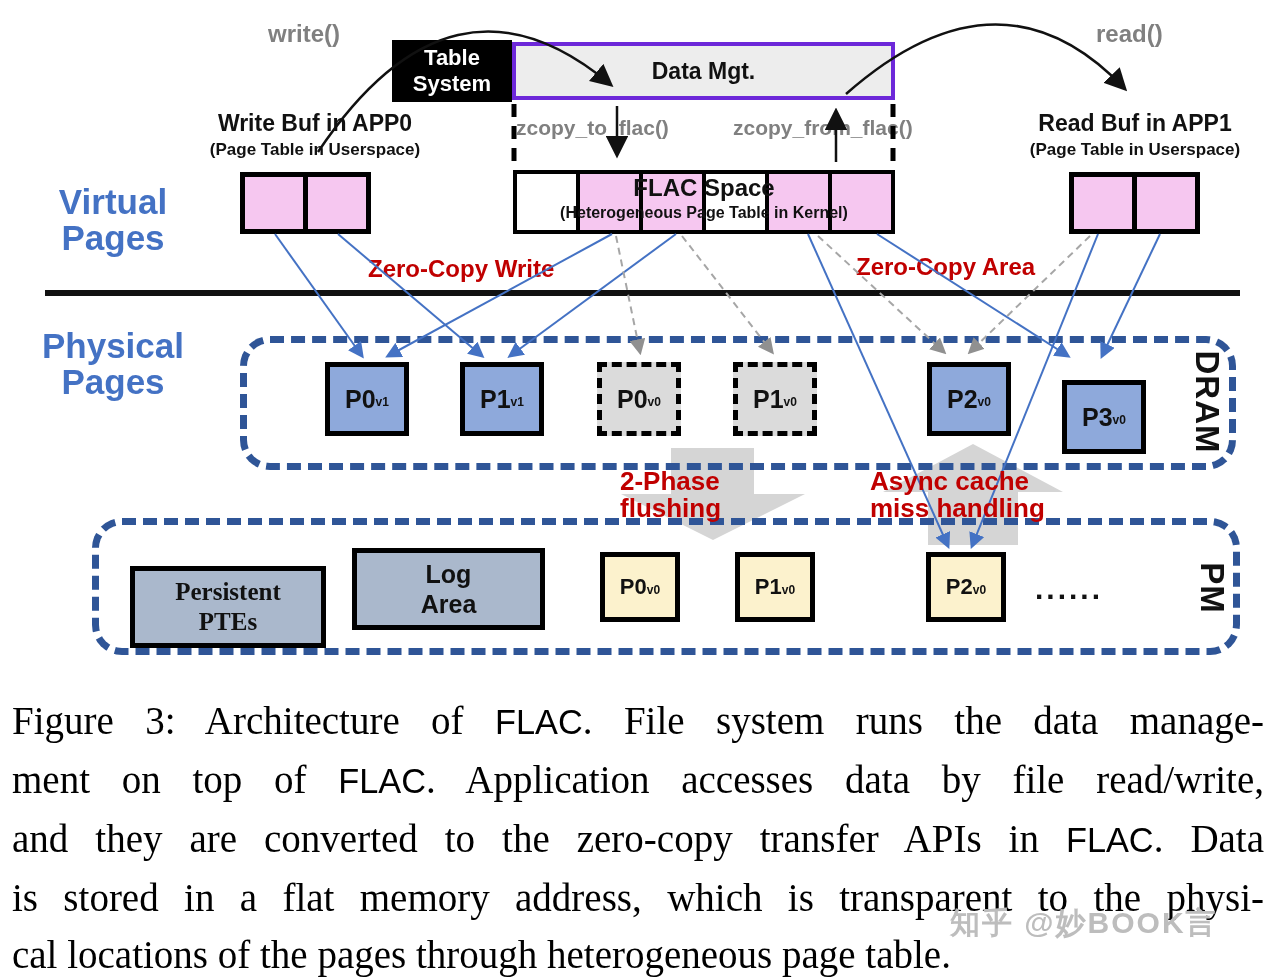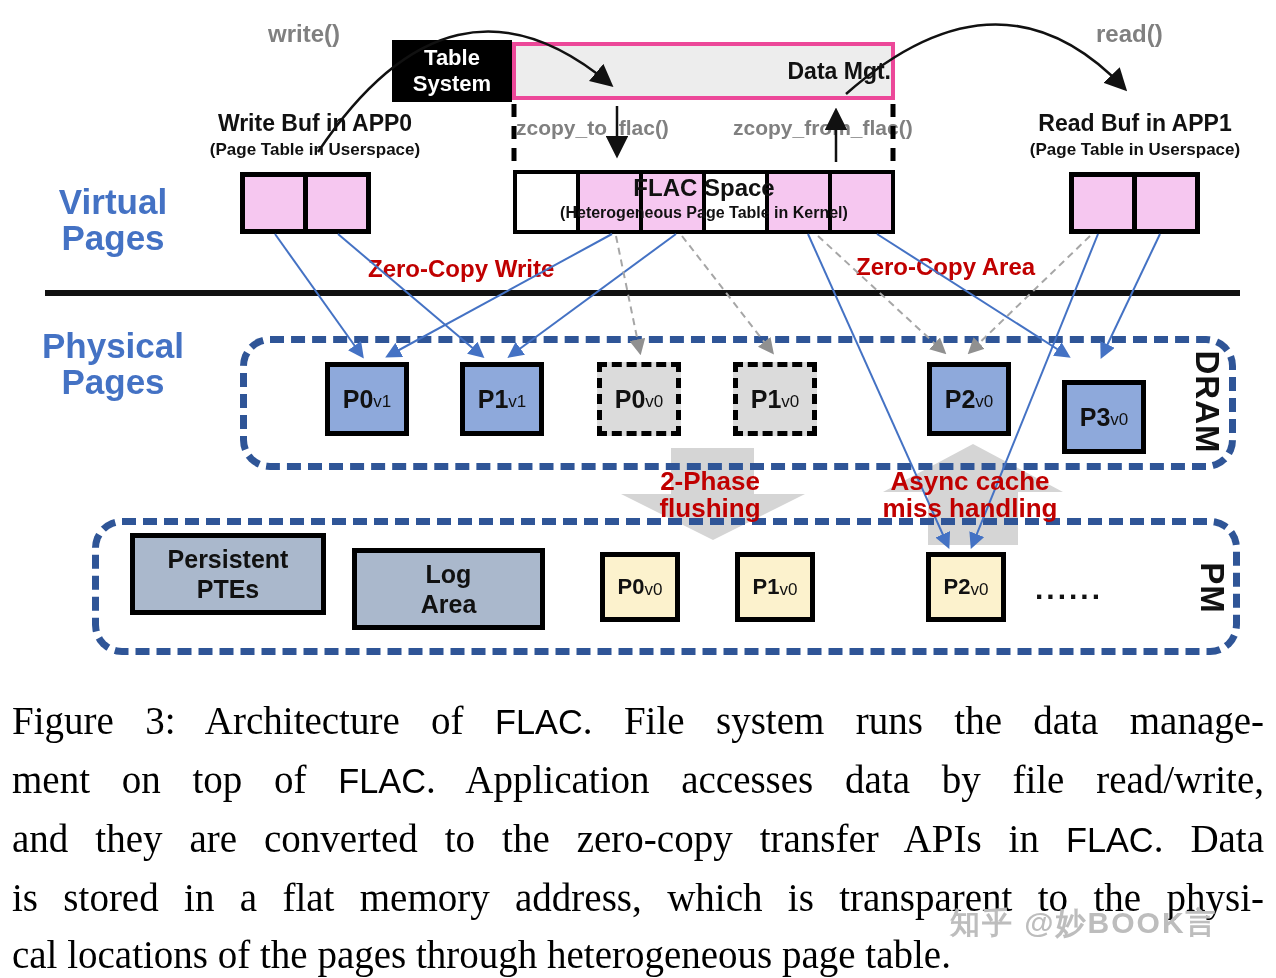--- a/index.html
+++ b/index.html
@@ -9,21 +9,21 @@
   .svg-under{position:absolute;left:0;top:0;z-index:1;}
   .svg-over{position:absolute;left:0;top:0;z-index:40;pointer-events:none;}
   .z2{z-index:2;}.z3{z-index:3;}
 
   .gray-call{color:#808080;font-weight:bold;font-size:24px;}
   .fs-box{left:392px;top:40px;width:120px;height:62px;background:#000;color:#fff;
           display:flex;flex-direction:column;align-items:center;justify-content:center;
           font-weight:bold;font-size:22px;line-height:26px;}
   .mgt-box{background:#EDEDED;display:flex;align-items:center;justify-content:center;
            font-weight:bold;font-size:23px;color:#111;}
-  .data-mgt{left:512px;top:42px;width:383px;height:58px;border:4px solid #ec4899;box-sizing:border-box;justify-content:flex-end;}
+  .data-mgt{left:512px;top:42px;width:383px;height:58px;border:4px solid #6d28d9;box-sizing:border-box;}
   .meta-mgt{left:903px;top:42px;width:146px;height:58px;border:4px dashed #000;box-sizing:border-box;}
   .zcopy{color:#808080;font-weight:bold;font-size:21px;}
 
   .buf-title{font-weight:bold;font-size:23px;color:#111;text-align:center;width:280px;}
   .buf-sub{font-weight:bold;font-size:17px;color:#111;text-align:center;width:280px;}
 
   .pair{display:flex;}
   .pair .cell{width:58px;height:52px;background:#F6C7F0;border:5px solid #000;}
   .pair .cell+.cell{margin-left:-5px;}
 
@@ -33,31 +33,31 @@
   .flac-box{left:513px;top:170px;width:382px;height:64px;display:flex;box-sizing:border-box;}
   .flac-box .fcell{flex:1;border:4px solid #000;box-sizing:border-box;background:#fff;}
   .flac-box .fcell+.fcell{margin-left:-4px;}
   .flac-box .fcell.pink{background:#F6C7F0;}
   .flac-title{left:513px;top:174px;width:382px;text-align:center;font-weight:bold;
               font-size:24px;color:#111;z-index:5;}
   .flac-sub{left:505px;top:204px;width:398px;text-align:center;font-weight:bold;
             font-size:16px;color:#111;z-index:5;}
 
   .red-label{color:#C00000;font-weight:bold;font-size:24px;}
-  .red-2line{color:#C00000;font-weight:bold;font-size:26px;line-height:27px;text-align:center;z-index:50;}
+  .red-2line{color:#C00000;font-weight:bold;font-size:26px;line-height:27px;z-index:50;}
 
   .divider{left:45px;top:290px;width:1195px;height:6px;background:#111;}
 
   .dashed-container{border:7px dashed #2F5597;border-radius:30px;box-sizing:border-box;background:transparent;}
 
   .page-box{width:84px;height:74px;box-sizing:border-box;display:flex;align-items:center;
             justify-content:center;font-weight:bold;font-size:25px;color:#111;}
   .page-box.current{background:#8EA9DB;border:5px solid #000;}
   .page-box.stale{background:#DBDBDB;border:5px dashed #000;}
-  .page-box sub,.cream-box sub{font-size:17px;font-weight:normal;position:relative;bottom:-3px;}
+  .page-box sub,.cream-box sub{font-size:12px;font-weight:bold;position:relative;bottom:-3px;}
 
   .vlabel{position:absolute;transform:translate(-50%,-50%) rotate(90deg);
           font-weight:600;font-size:33px;color:#111;letter-spacing:1px;white-space:nowrap;z-index:3;}
 
   .pte-box{background:#AAB8CC;border:5px solid #000;box-sizing:border-box;display:flex;
            flex-direction:column;align-items:center;justify-content:center;
            font-weight:bold;font-size:25px;line-height:30px;color:#111;}
   .cream-box{width:80px;height:70px;background:#FCF2CD;border:5px solid #000;box-sizing:border-box;
              display:flex;align-items:center;justify-content:center;
              font-weight:bold;font-size:22px;color:#111;}
@@ -167,21 +167,21 @@
 
   <div class="abs red-2line" style="left:620px;top:468px;width:180px;">
     <div>2-Phase</div>
     <div>flushing</div>
   </div>
   <div class="abs red-2line" style="left:870px;top:468px;width:200px;">
     <div>Async cache</div>
     <div>miss handling</div>
   </div>
 
-  <div class="abs pte-box z3" style="left:130px;top:533px;width:196px;height:82px;">
+  <div class="abs pte-box z3" style="left:130px;top:566px;width:196px;height:82px;font-family:Liberation Serif, serif;">
     <span>Persistent</span>
     <span>PTEs</span>
   </div>
   <div class="abs pte-box z3" style="left:352px;top:548px;width:193px;height:82px;">
     <span>Log</span>
     <span>Area</span>
   </div>
   <div class="abs cream-box z3" style="left:600px;top:552px;">
     <span>P0</span>
       <sub>v0</sub>

